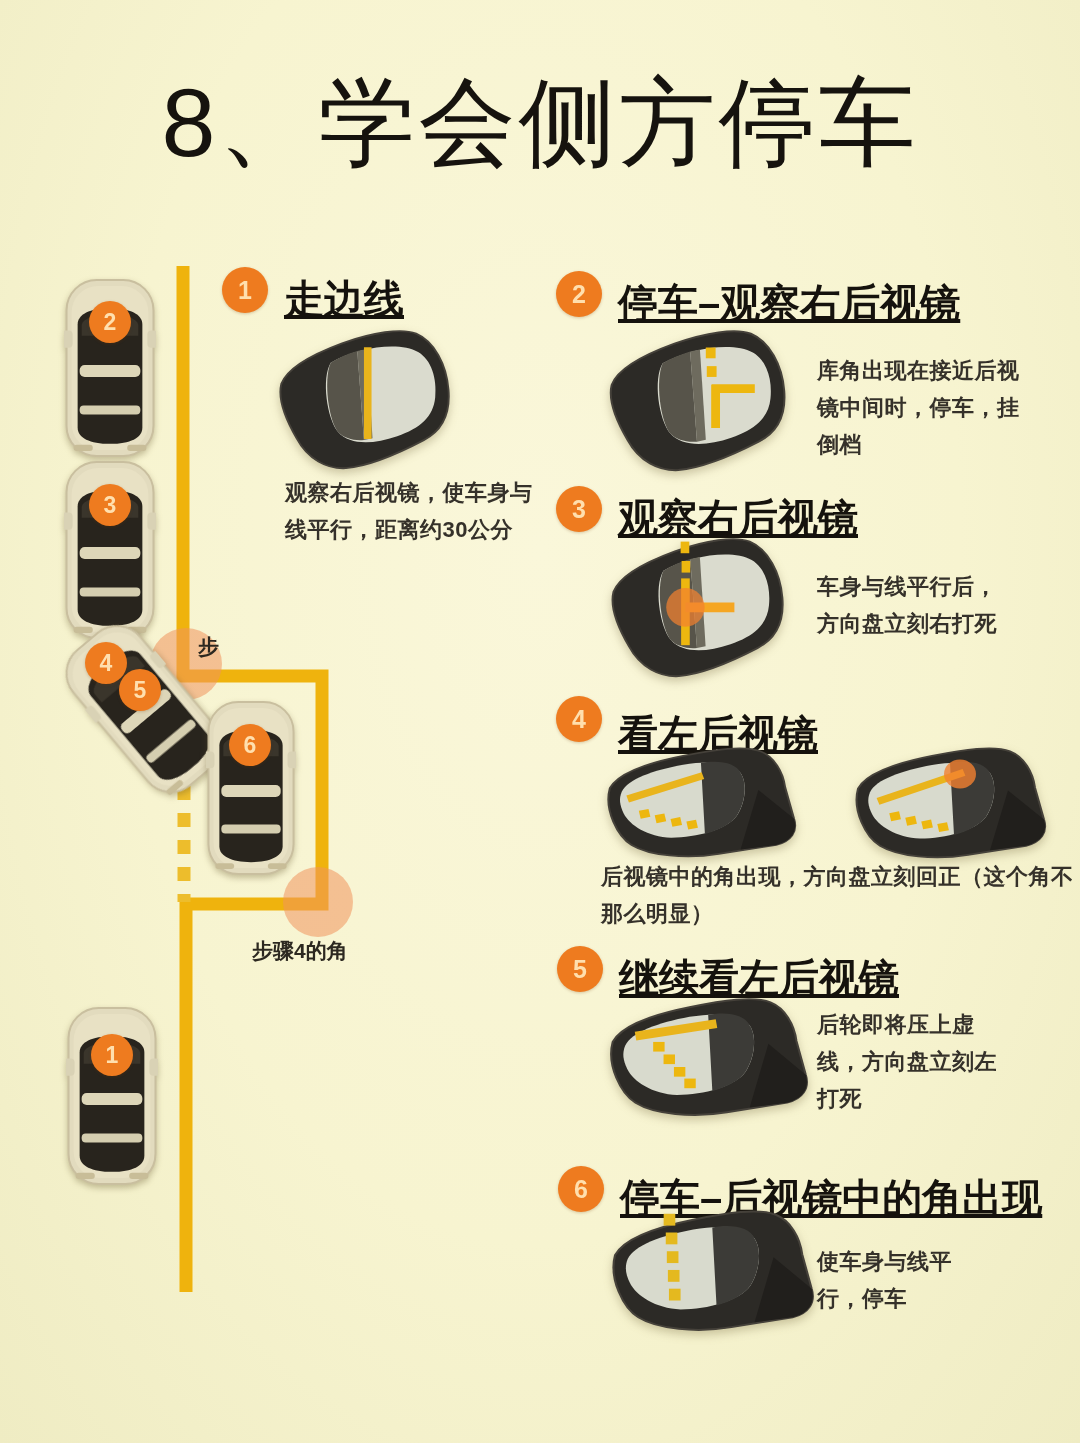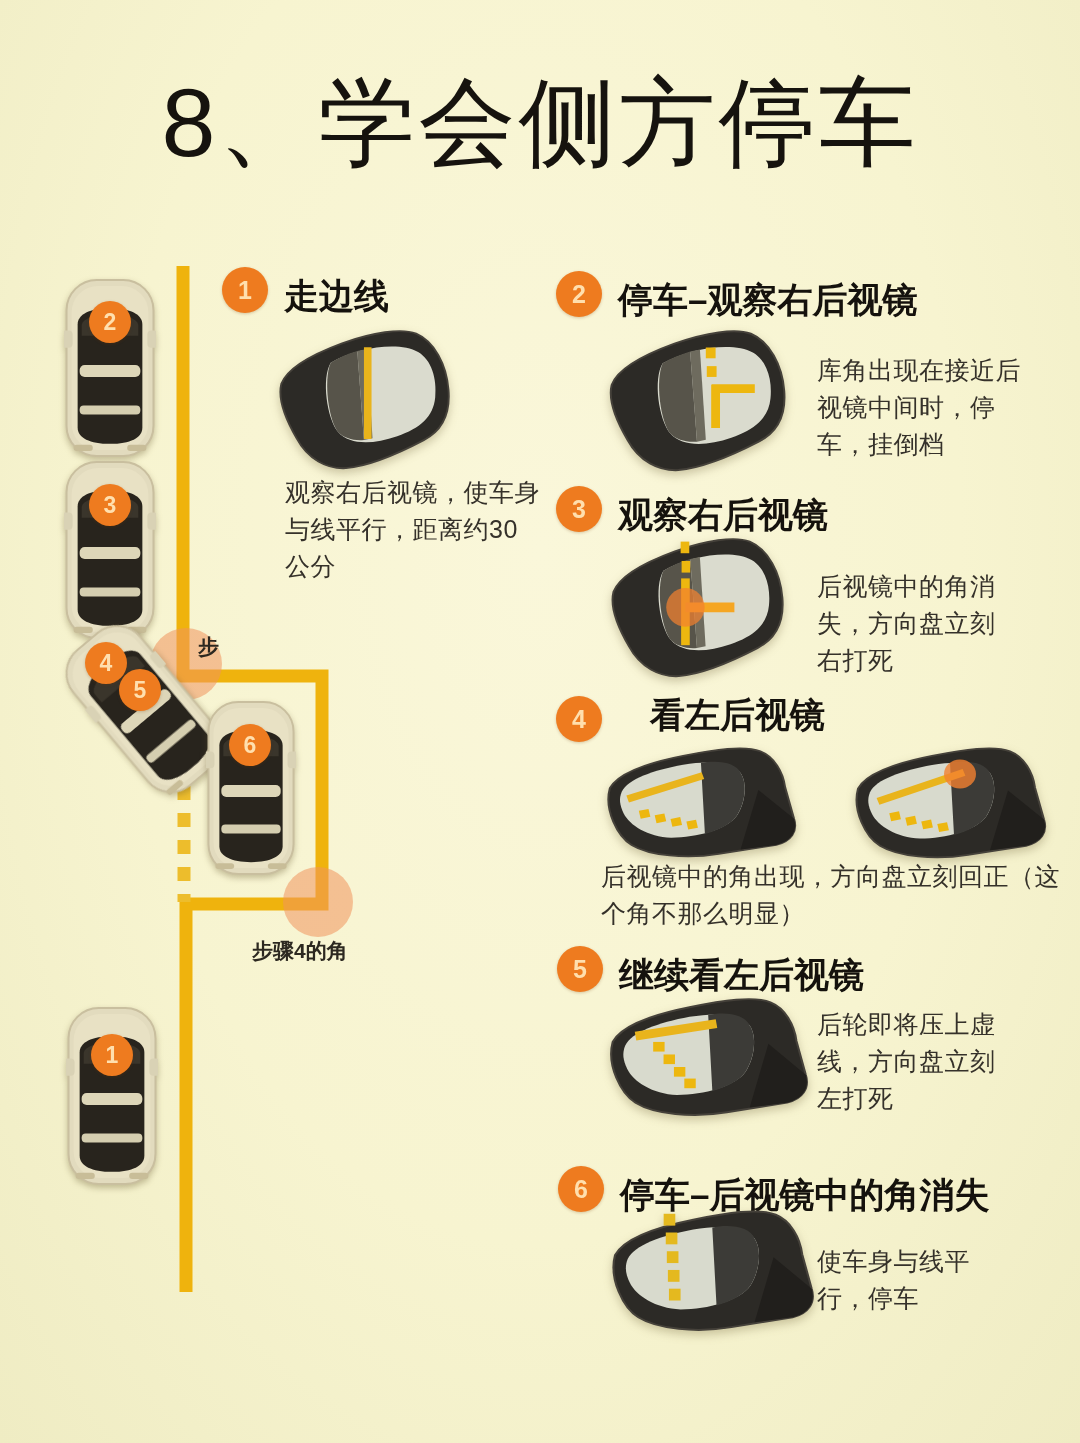--- a/index.html
+++ b/index.html
@@ -33,33 +33,33 @@
   .diagram-label{position:absolute;color:#2c2820;font-size:21px;font-weight:600;}
   .lbl-step{left:198px;top:633px;}
   .lbl-corner{left:252px;top:937px;}
   
   .badge{
     position:absolute;width:46px;height:46px;border-radius:50%;
     background:#ee7b1f;color:#ffdfae;font-size:25px;font-weight:bold;
     display:flex;align-items:center;justify-content:center;
     box-shadow:0 1px 3px rgba(120,60,0,.25);
   }
-  .step-title{position:absolute;font-size:35px;font-weight:800;color:#15120d;line-height:1.1;white-space:nowrap;}
+  .step-title{position:absolute;font-size:40px;font-weight:800;color:#15120d;line-height:1.1;white-space:nowrap;text-decoration:underline;}
   .mirror{position:absolute;filter:drop-shadow(0 4px 5px rgba(96,84,40,.30));}
-  .desc{position:absolute;font-size:25px;line-height:37px;font-weight:400;color:#35312a;letter-spacing:.5px;}
+  .desc{position:absolute;font-size:22px;line-height:37px;font-weight:700;color:#35312a;letter-spacing:.5px;}
   .s1-badge{left:222px;top:267px;} .s1-title{left:284px;top:277px;}
   .s1-mirror{left:268px;top:322px;width:190px;height:150px;}
   .s1-desc{left:285px;top:474px;width:258px;}
   .s2-badge{left:556px;top:271px;} .s2-title{left:618px;top:281px;}
   .s2-mirror{left:598px;top:322px;width:196px;height:152px;}
   .s2-desc{left:817px;top:352px;width:206px;}
   .s3-badge{left:556px;top:486px;} .s3-title{left:618px;top:496px;}
   .s3-mirror{left:600px;top:530px;width:192px;height:150px;}
   .s3-desc{left:817px;top:568px;width:200px;}
-  .s4-badge{left:556px;top:696px;} .s4-title{left:618px;top:696px;margin-left:32px;}
+  .s4-badge{left:556px;top:696px;} .s4-title{left:618px;top:712px;}
   .s4-mirror1{left:592px;top:736px;width:208px;height:126px;}
   .s4-mirror2{left:840px;top:736px;width:210px;height:127px;}
   .s4-desc{left:601px;top:858px;width:478px;}
   .s5-badge{left:557px;top:946px;} .s5-title{left:619px;top:956px;}
   .s5-mirror{left:594px;top:986px;width:218px;height:135px;}
   .s5-desc{left:817px;top:1006px;width:196px;}
   .s6-badge{left:558px;top:1166px;} .s6-title{left:620px;top:1176px;}
   .s6-mirror{left:596px;top:1198px;width:222px;height:138px;}
   .s6-desc{left:817px;top:1243px;width:164px;}
 </style>
@@ -169,21 +169,21 @@
     <svg class="mirror s3-mirror" viewBox="0 0 200 155" preserveAspectRatio="none">
       <use href="#mirror-right"></use>
       <g>
         <rect x="84" y="12" width="9" height="12" fill="#edb70f"></rect>
         <rect x="85" y="32" width="9" height="12" fill="#edb70f"></rect>
         <line x1="89" y1="50" x2="89" y2="119" stroke="#edb70f" stroke-width="9"></line>
         <line x1="89" y1="80" x2="140" y2="80" stroke="#f5a623" stroke-width="10"></line>
         <circle cx="89" cy="80" r="20" fill="#f2812f" opacity="0.72"></circle>
       </g>
     </svg>
-    <div class="desc s3-desc">后视镜中的角消失，方向盘立刻右打死</div>
+    <div class="desc s3-desc">车身与线平行后，方向盘立刻右打死</div>
   </section>
 
   <section>
     <div class="badge s4-badge">4</div>
     <div class="step-title s4-title">看左后视镜</div>
     <svg class="mirror s4-mirror1" viewBox="0 0 210 140" preserveAspectRatio="none">
       <use href="#mirror-left"></use>
       <g>
         <line x1="36" y1="70" x2="112" y2="44" stroke="#e9b41c" stroke-width="8"></line>
         <rect x="48" y="82" width="10" height="9" fill="#edb70f" transform="rotate(-12 53 86)"></rect>
@@ -217,21 +217,21 @@
         <rect x="67" y="71" width="11" height="10" fill="#edb70f"></rect>
         <rect x="77" y="84" width="11" height="10" fill="#edb70f"></rect>
         <rect x="87" y="96" width="11" height="10" fill="#edb70f"></rect>
       </g>
     </svg>
     <div class="desc s5-desc">后轮即将压上虚线，方向盘立刻左打死</div>
   </section>
 
   <section>
     <div class="badge s6-badge">6</div>
-    <div class="step-title s6-title">停车–后视镜中的角消失</div>
+    <div class="step-title s6-title">停车–后视镜中的角出现</div>
     <svg class="mirror s6-mirror" viewBox="0 0 210 140" preserveAspectRatio="none">
       <use href="#mirror-left"></use>
       <g>
         <rect x="64" y="16" width="11" height="12" fill="#e4b91f"></rect>
         <rect x="66" y="35" width="11" height="12" fill="#e4b91f"></rect>
         <rect x="67" y="54" width="11" height="12" fill="#e4b91f"></rect>
         <rect x="68" y="73" width="11" height="12" fill="#e4b91f"></rect>
         <rect x="69" y="92" width="11" height="12" fill="#e4b91f"></rect>
       </g>
     </svg>

